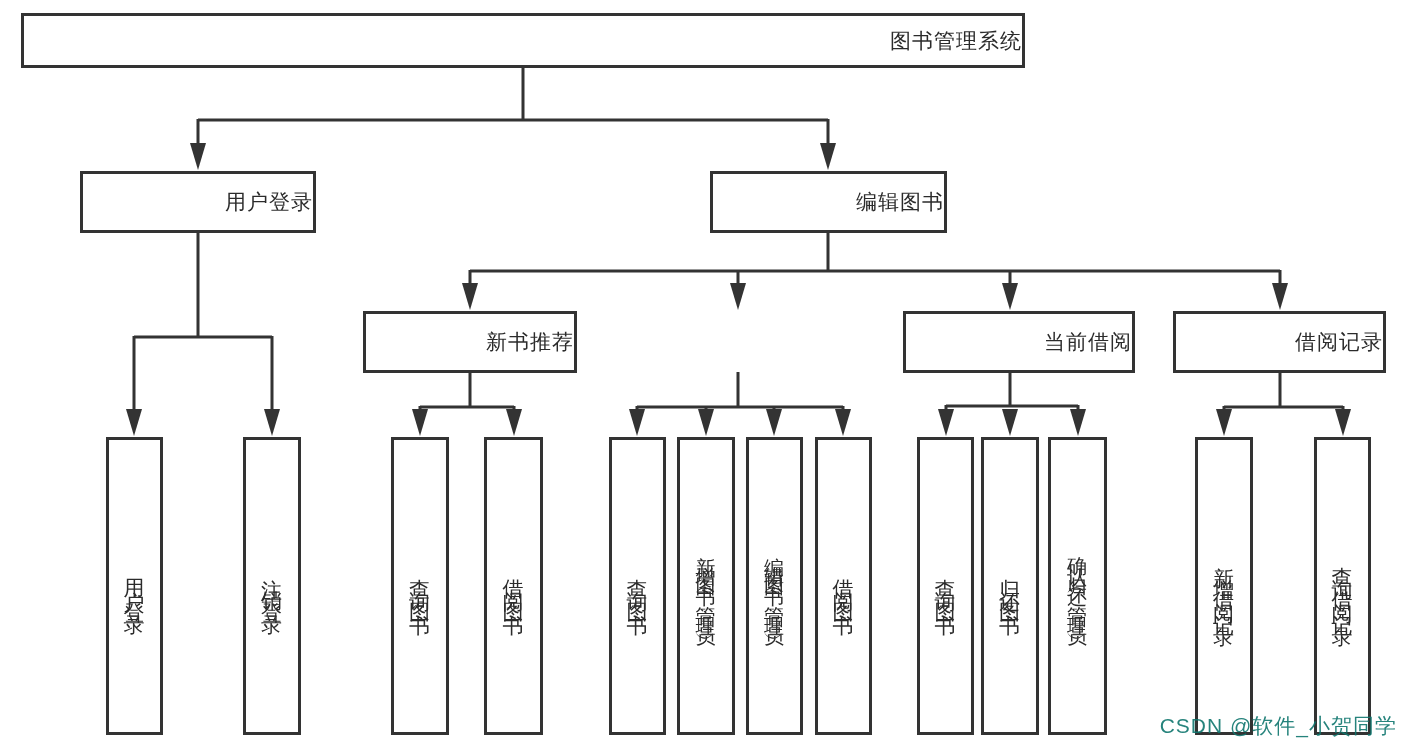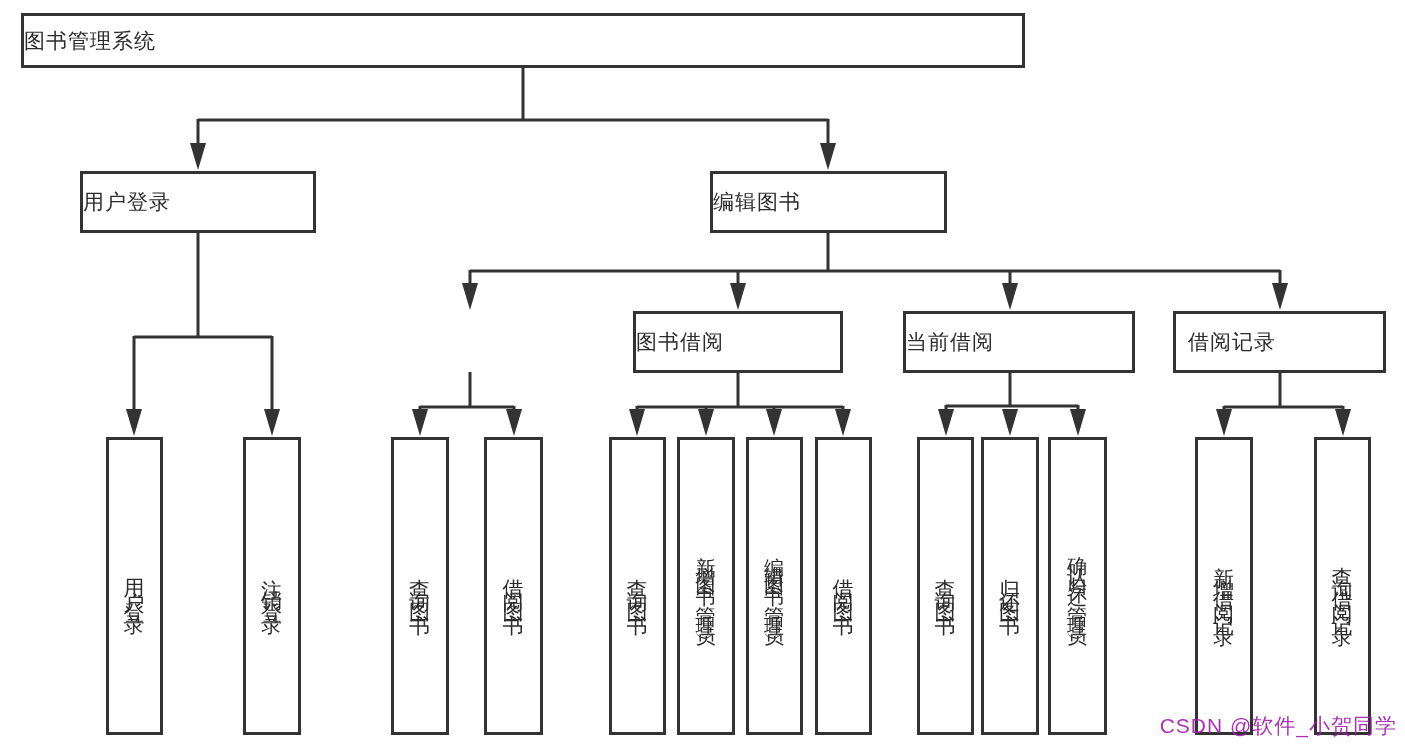--- a/index.html
+++ b/index.html
@@ -16,21 +16,21 @@
   }
   .wires {
     position: absolute; left: 0; top: 0;
     width: 1405px; height: 747px;
   }
   .hbox {
     position: absolute;
     background: #ffffff;
     border: 3px solid #333333;
     box-sizing: border-box;
-    display: flex; align-items: center; justify-content: flex-start;
+    display: flex; align-items: center; justify-content: flex-end;
     font-size: 21px; color: #2b2b2b;
     letter-spacing: 1px;
     white-space: nowrap;
   }
   .vbox {
     position: absolute;
     height: 298px;
     background: #ffffff;
     border: 3px solid #333333;
     box-sizing: border-box;
@@ -47,21 +47,21 @@
     white-space: nowrap;
   }
   .vtext.long {
     font-size: 20px;
     letter-spacing: 10px;
   }
   .watermark {
     position: absolute;
     right: 8px; top: 712px;
     font-size: 21px;
-    color: #a21caf;
+    color: #0f766e;
     opacity: 0.9;
     z-index: 10;
     letter-spacing: 1px;
     white-space: nowrap;
   }
 </style>
 </head>
 <body>
 
 <div class="canvas">
@@ -101,22 +101,22 @@
     <span>图书管理系统</span>
   </div>
 
   <div class="hbox" style="left:80px; top:171px; width:236px; height:62px;">
     <span>用户登录</span>
   </div>
   <div class="hbox" style="left:710px; top:171px; width:237px; height:62px;">
     <span>编辑图书</span>
   </div>
 
-  <div class="hbox" style="left:633px; top:311px; width:210px; height:62px;">
-    <span>图书借阅</span>
+  <div class="hbox" style="left:363px; top:311px; width:214px; height:62px;">
+    <span>新书推荐</span>
   </div>
   <div class="hbox" style="left:903px; top:311px; width:232px; height:62px;">
     <span>当前借阅</span>
   </div>
   <div class="hbox" style="left:1173px; top:311px; width:213px; height:62px;padding-left:12px;">
     <span>借阅记录</span>
   </div>
 
   <div class="vbox" style="left:106px; top:437px; width:57px;">
     <span class="vtext">用户登录</span>

